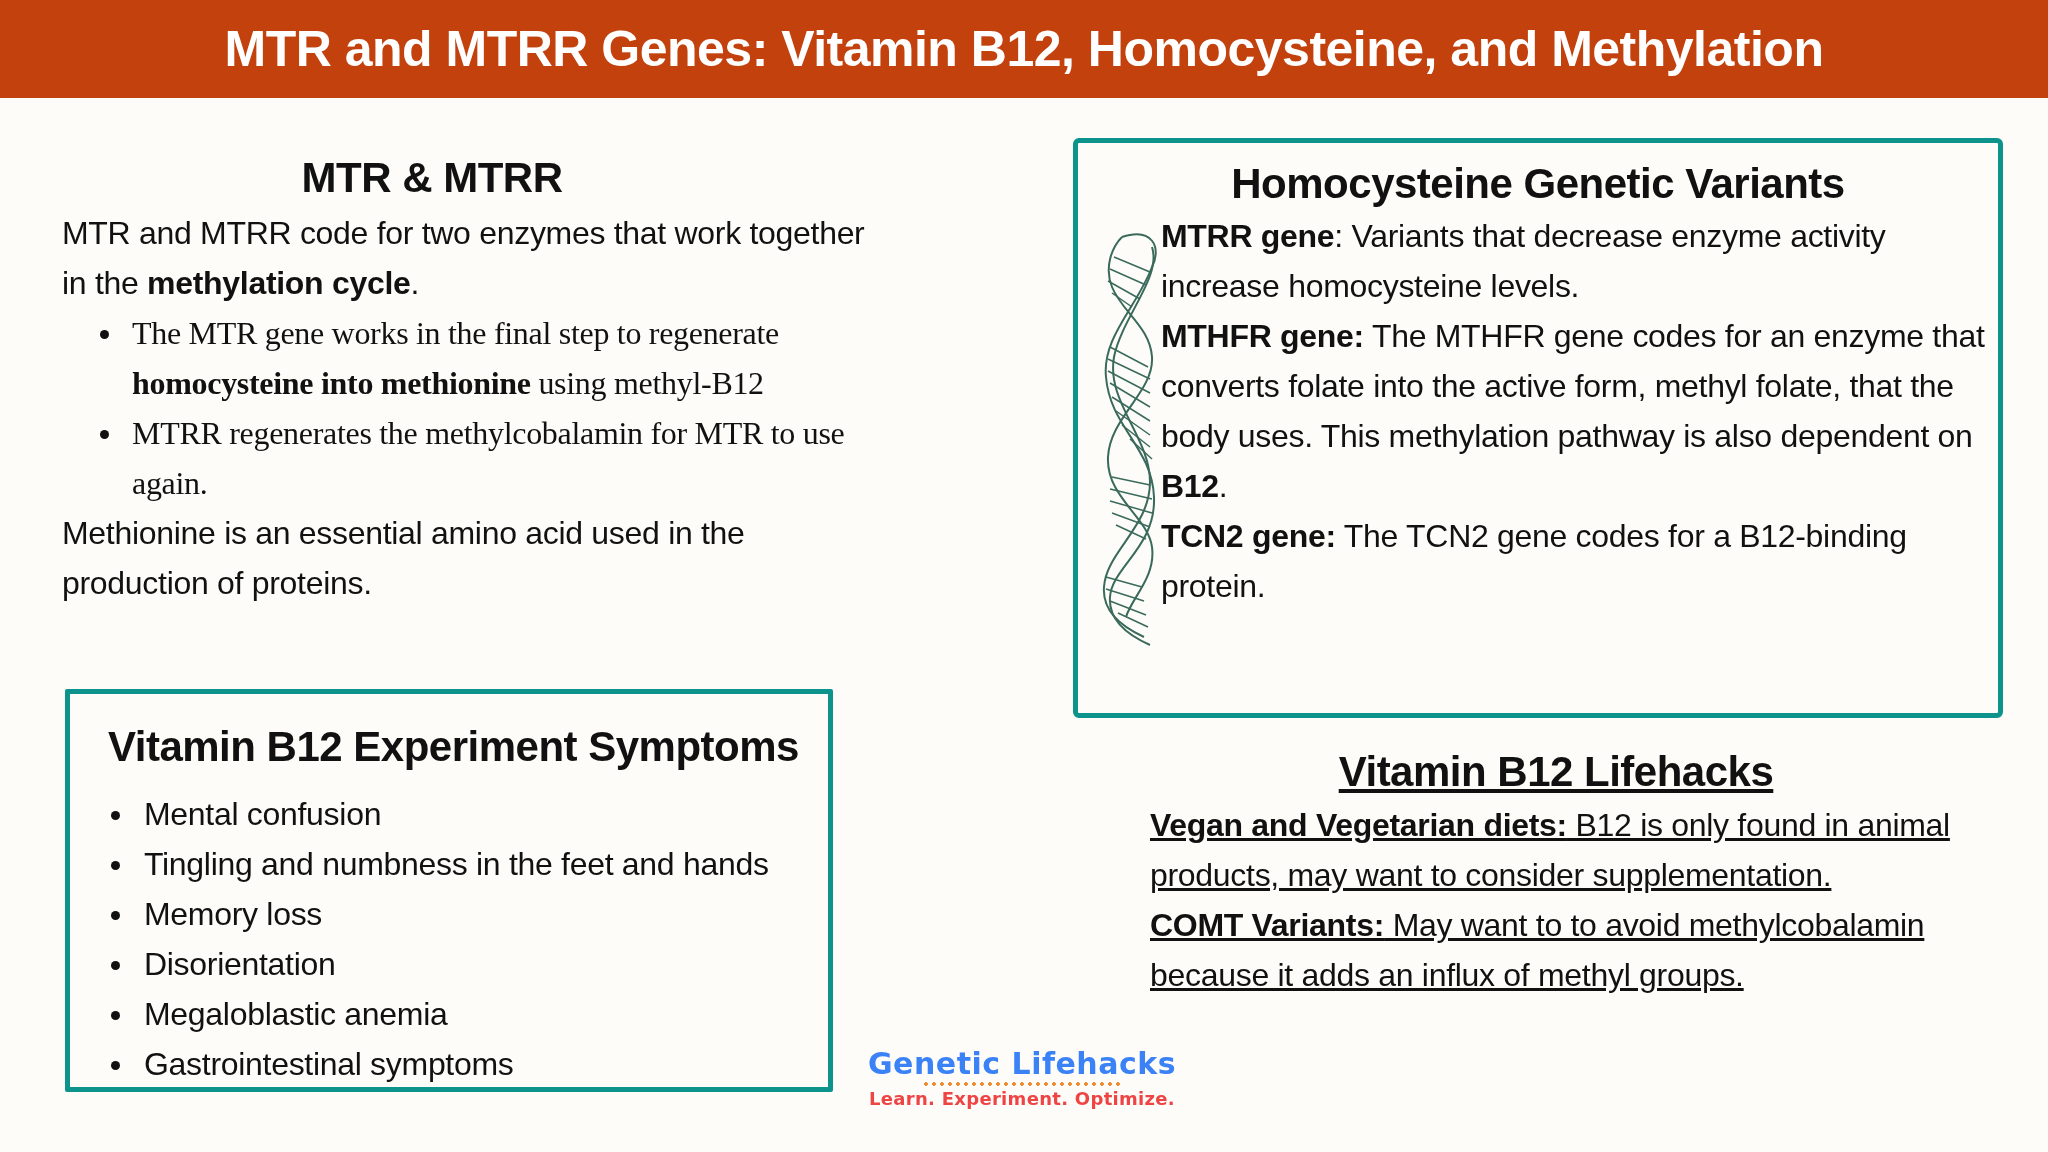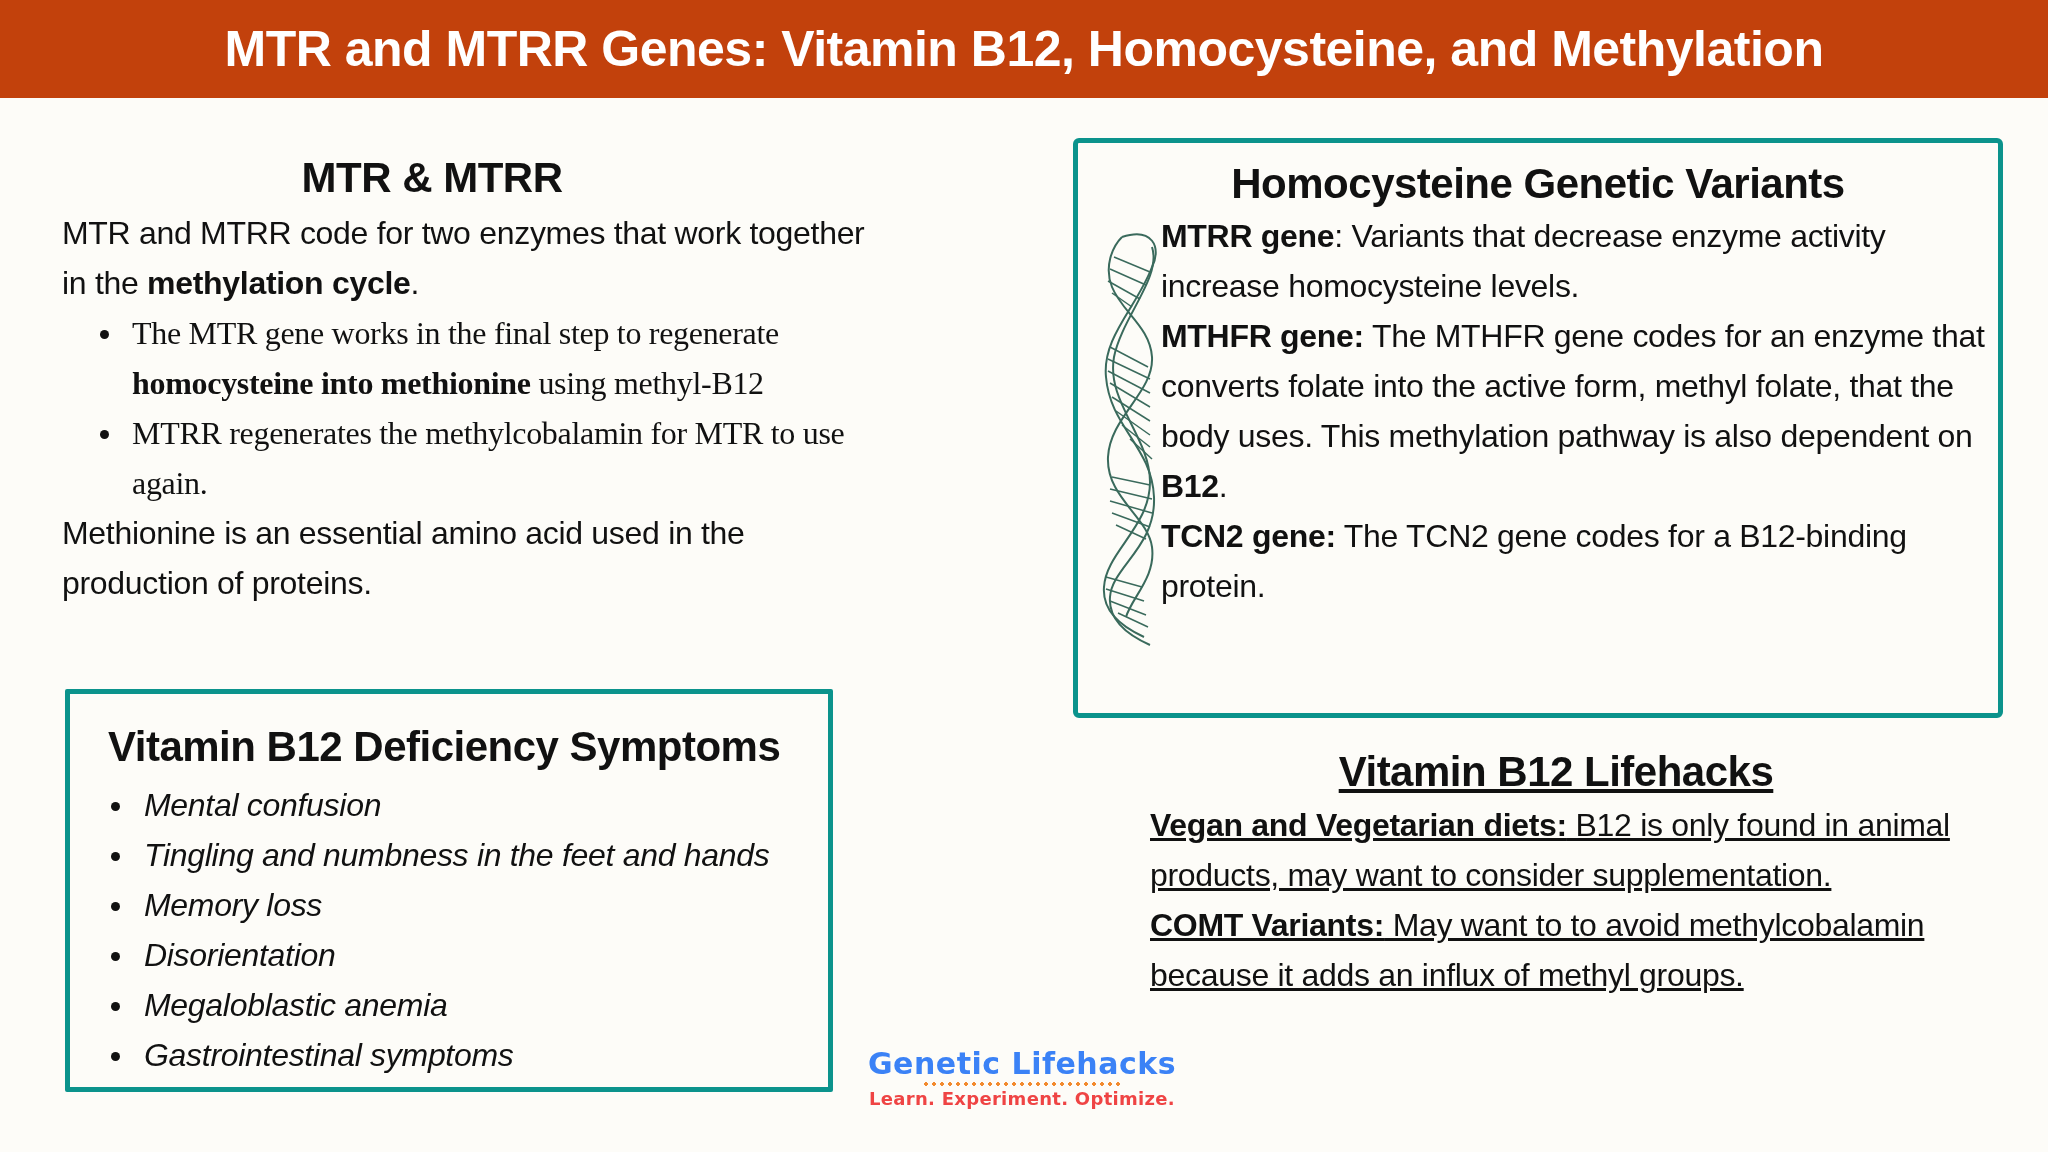--- a/index.html
+++ b/index.html
@@ -35,21 +35,21 @@
     width: 9px; height: 9px; border-radius: 50%; background: #111;
   }
 
   
   .def-box {
     position: absolute; left: 65px; top: 689px; width: 768px; height: 403px;
     border: 5px solid #0b938c; border-radius: 2px;
     padding: 28px 0 0 38px;
   }
   .def-box .section-title { text-align: left; line-height: 50px; margin-bottom: 0; }
-  .def-box ul { list-style: none; padding-left: 0; margin-top: 8px; font-style: italic; }
+  .def-box ul { list-style: none; padding-left: 0; margin-top: 17px; }
   .def-box li { position: relative; padding-left: 36px; }
   .def-box li::before {
     content: ""; position: absolute; left: 3px; top: 22px;
     width: 9px; height: 9px; border-radius: 50%; background: #111;
   }
 
   
   .var-box {
     position: absolute; left: 1073px; top: 138px; width: 930px; height: 580px;
     border: 5px solid #0b938c; border-radius: 6px;
@@ -92,21 +92,21 @@
     <span>MTR and MTRR code for two enzymes that work together in the </span><b>methylation cycle</b><span>.</span>
   </p>
   <ul class="body-text">
     <li><span>The MTR gene works in the final step to regenerate </span><b>homocysteine into methionine</b><span> using methyl-B12</span></li>
     <li><span>MTRR regenerates the methylcobalamin for MTR to use again.</span></li>
   </ul>
   <p class="body-text">Methionine is an essential amino acid used in the production of proteins.</p>
 </section>
 
 <section class="def-box">
-  <div class="section-title">Vitamin B12 Deficiency Symptoms</div>
+  <div class="section-title">Vitamin B12 Experiment Symptoms</div>
   <ul class="body-text">
     <li>Mental confusion</li>
     <li>Tingling and numbness in the feet and hands</li>
     <li>Memory loss</li>
     <li>Disorientation</li>
     <li>Megaloblastic anemia</li>
     <li>Gastrointestinal symptoms</li>
   </ul>
 </section>
 

